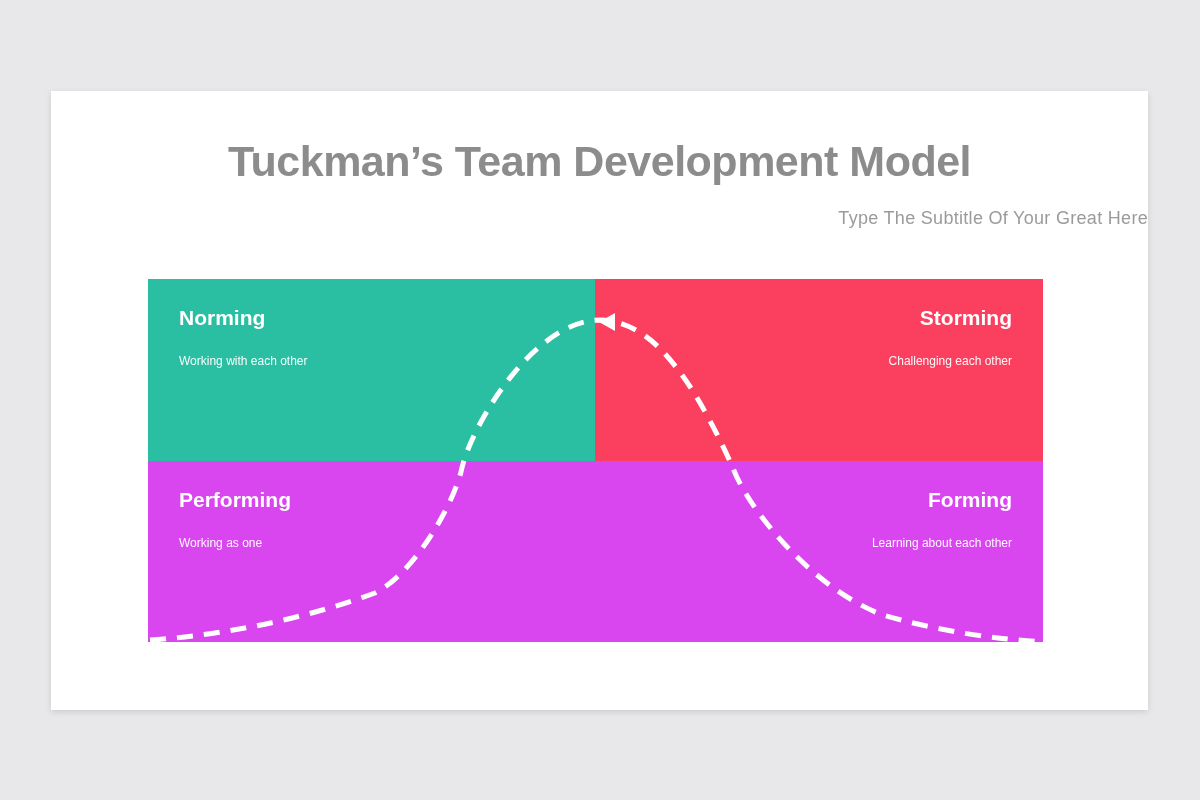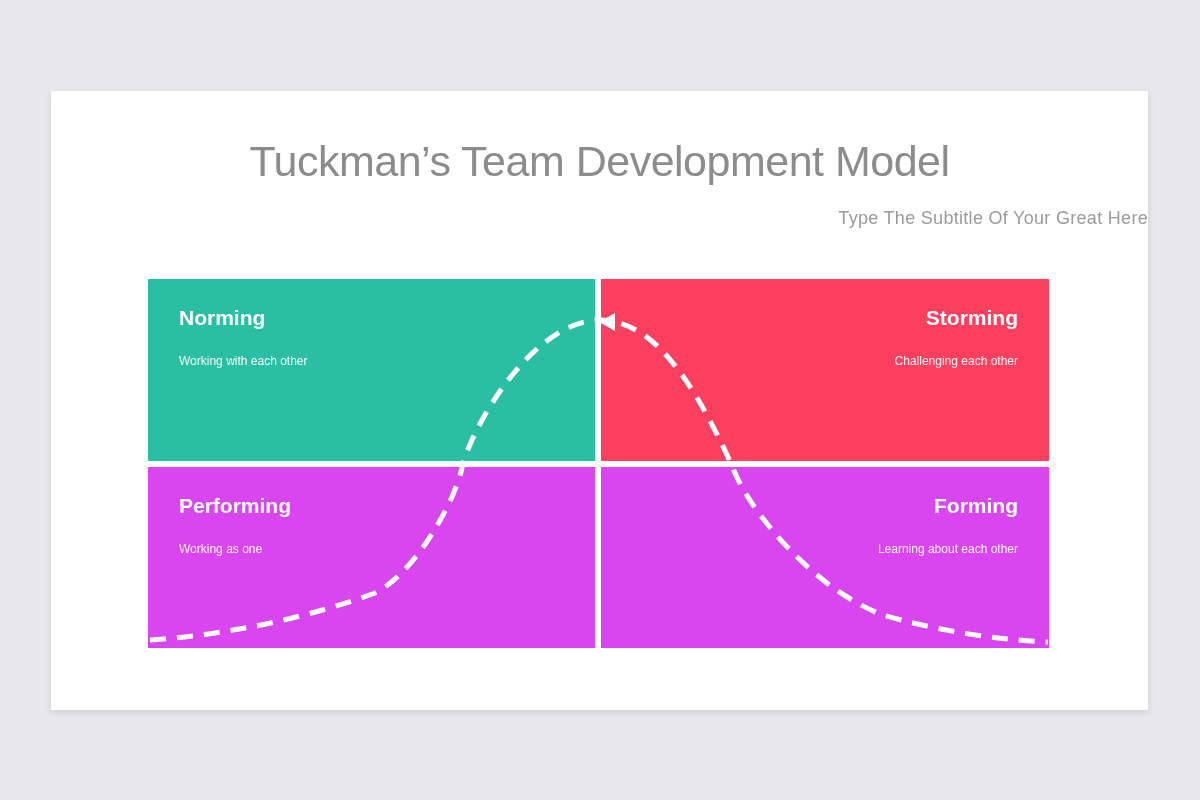--- a/index.html
+++ b/index.html
@@ -36,21 +36,20 @@
     letter-spacing: 0.3px;
     color: #9b9b9b;
   }
   .grid {
     position: absolute;
     left: 97px; top: 188px;
     width: 901px; height: 274px;
     display: grid;
     grid-template-columns: 447px 448px;
     grid-template-rows: 182px 181px;
-    gap: 6px;
   }
   .quadrant {
     padding: 26px 31px;
     color: #ffffff;
     overflow: hidden;
   }
   .align-right { text-align: right; }
   .q-title {
     font-size: 21px;
     font-weight: 700;
@@ -74,21 +73,21 @@
     pointer-events: none;
     overflow: hidden;
   }
 </style>
 </head>
 <body>
 
 <div class="page" style="background: rgb(232, 232, 234);">
   <div class="slide" style="background: rgb(255, 255, 255);">
 
-    <h1 class="title" style="color: rgb(140, 140, 140);">Tuckman’s Team Development Model</h1>
+    <h1 class="title" style="color: rgb(140, 140, 140); font-weight: bold;">Tuckman’s Team Development Model</h1>
     <p class="subtitle" style="color: rgb(155, 155, 155);">Type The Subtitle Of Your Great Here</p>
 
     <div class="grid">
 
       <div class="quadrant norming" style="background-color: rgb(42, 191, 163);">
         <h2 class="q-title">Norming</h2>
         <p class="q-desc">Working with each other</p>
       </div>
 
       <div class="quadrant storming align-right" style="background-color: rgb(250, 63, 95);">

